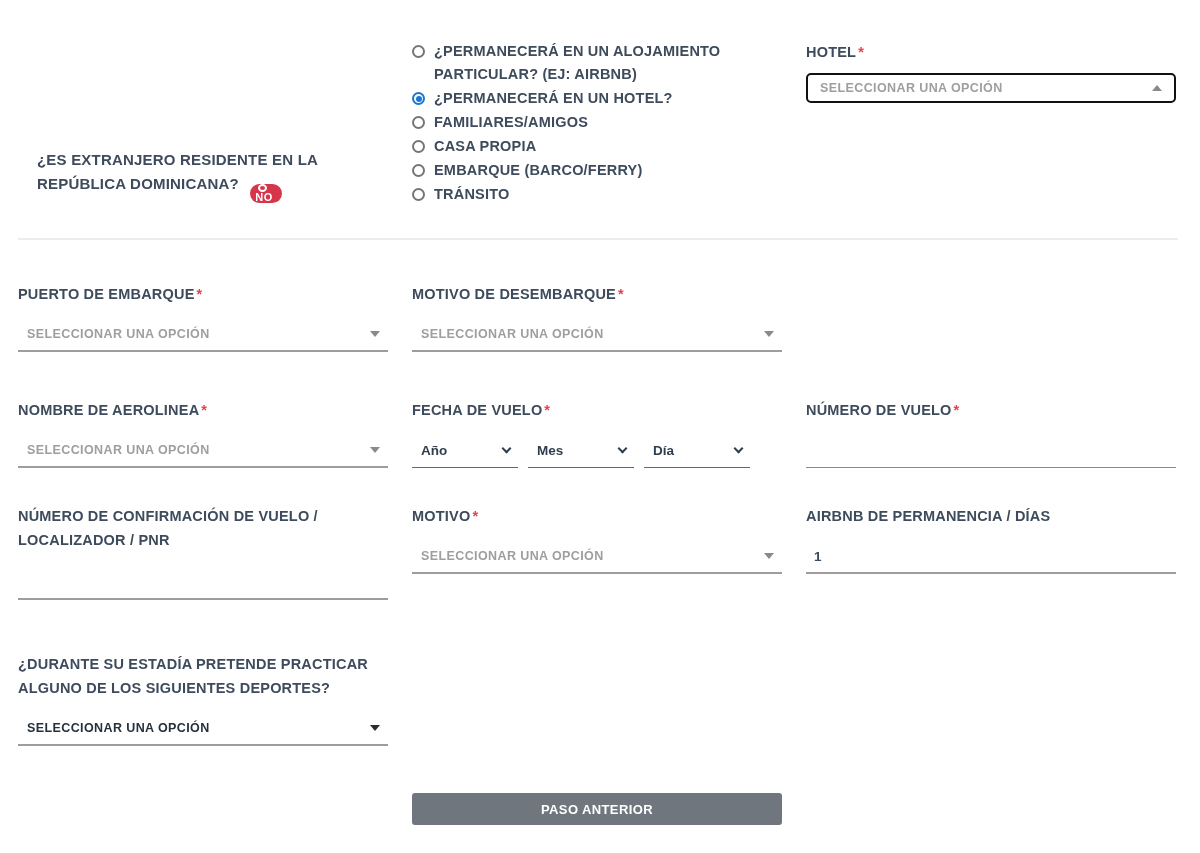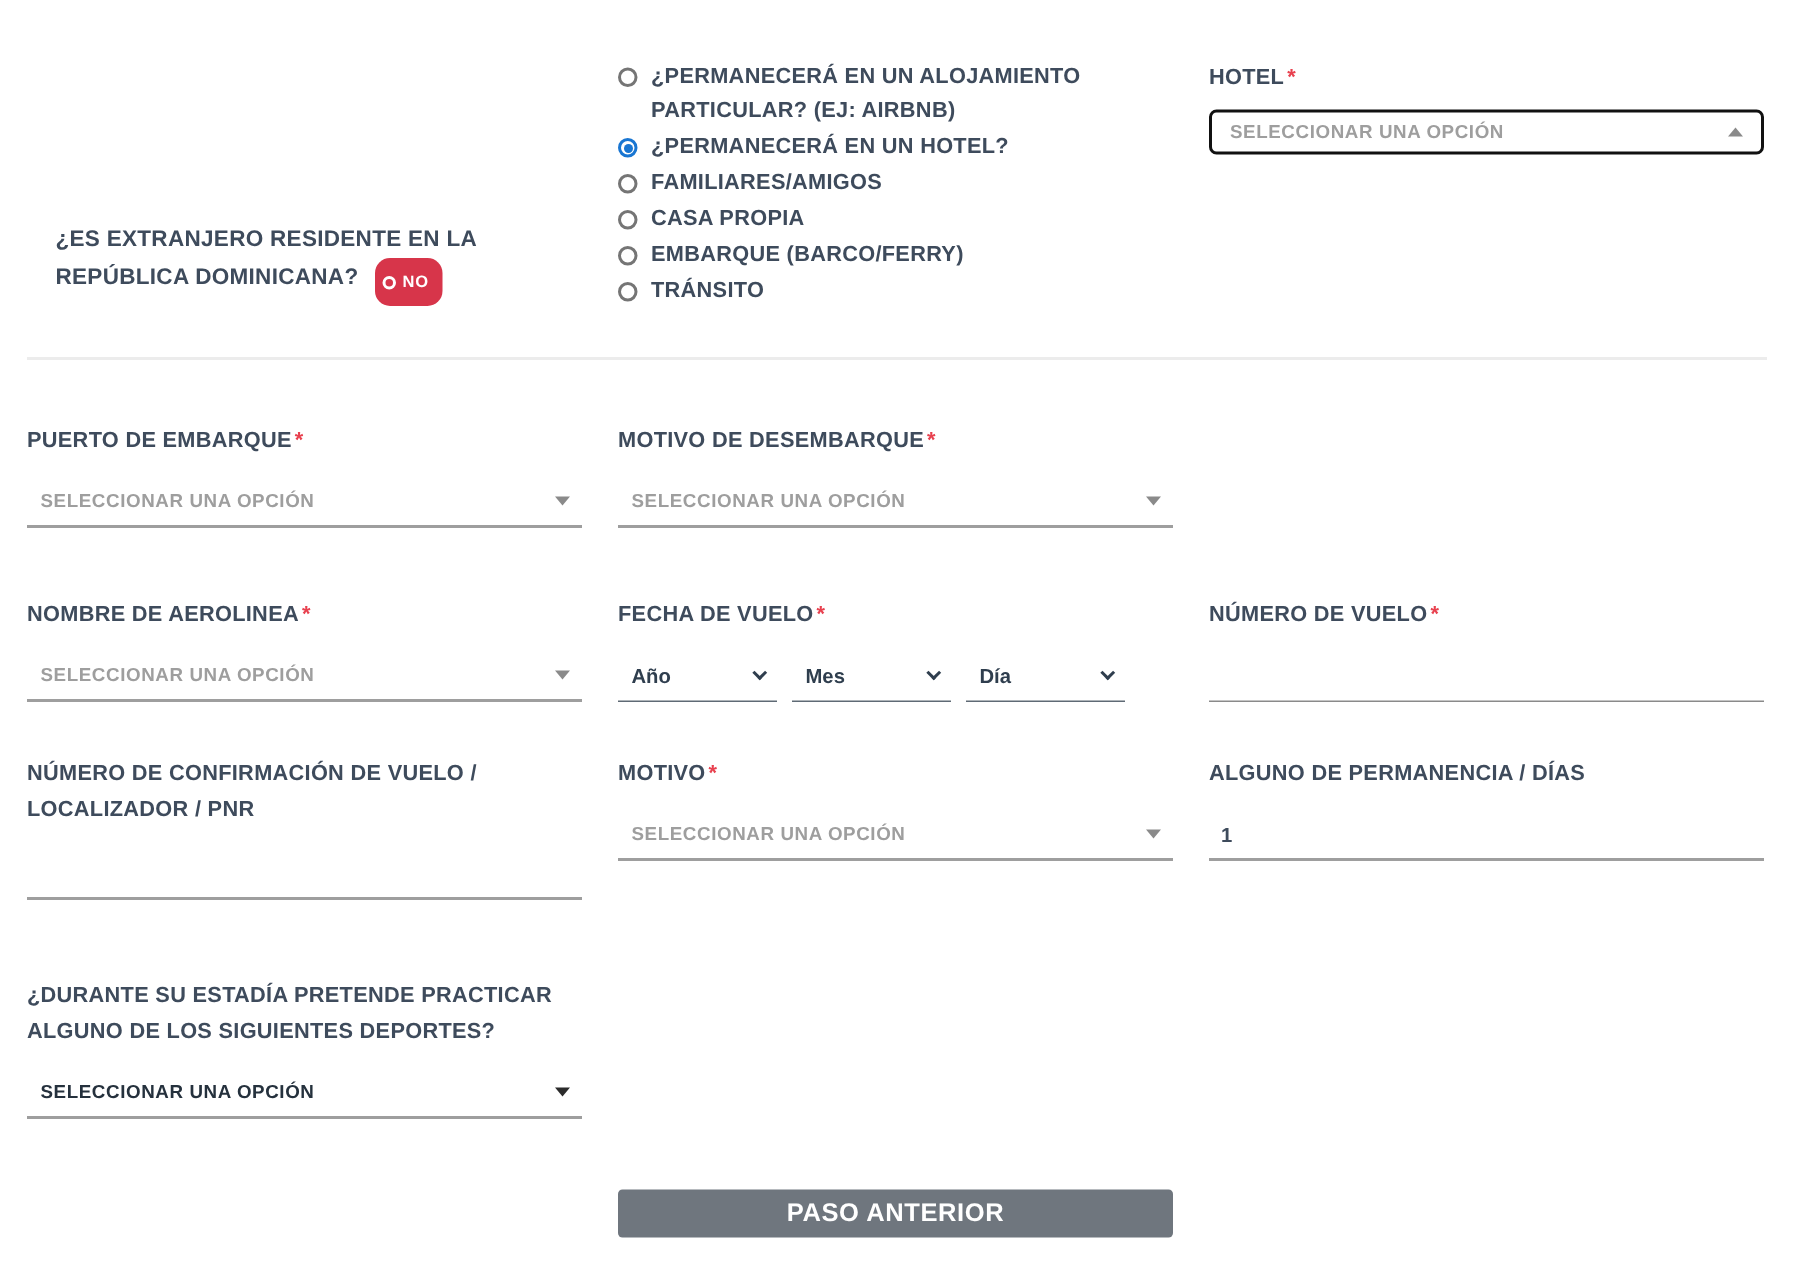--- a/index.html
+++ b/index.html
@@ -6,22 +6,22 @@
   html, body { width: 1200px; height: 853px; background: #ffffff; overflow: hidden; }
   body { font-family: "Liberation Sans", sans-serif; color: #3e4b5c; }
   .container { width: 1200px; padding-left: 18px; padding-right: 22px; }
   .grid3 { display: grid; grid-template-columns: 370px 370px 370px; column-gap: 24px; }
 
   
   .top-grid { margin-top: 36px; height: 202px; }
 
   .residency { margin-top: 112px; padding-left: 19px; font-weight: bold; font-size: 15px;
                line-height: 24px; letter-spacing: 0.2px; color: #3e4b5c; }
-  .toggle-pill { display: inline-flex; align-items: center; background: #d7354a; height: 32px;
-                 border-radius: 10px; padding: 0 9px 0 5px; margin-left: 7px; vertical-align: -3px; }
+  .toggle-pill { display: inline-flex; align-items: center; background: #d7354a; height: 19px;
+                 border-radius: 10px; padding: 0 9px 0 5px; margin-left: 7px; vertical-align: -3px; flex-direction: column; }
   .toggle-ring { width: 9px; height: 9px; border: 2px solid #ffffff; border-radius: 50%; margin-right: 4px; }
   .toggle-text { color: #ffffff; font-size: 11px; font-weight: bold; letter-spacing: 0.5px; line-height: 1; }
 
   .radio-list { padding-top: 4px; }
   .radio-item { display: flex; align-items: flex-start; margin-bottom: 1px; cursor: default; }
   .radio-circle { flex: 0 0 13px; width: 13px; height: 13px; border: 2px solid #757575;
                   border-radius: 50%; margin-top: 5px; margin-right: 9px; position: relative; }
   .radio-item.selected .radio-circle { border-color: #1976d2; }
   .radio-item.selected .radio-circle::after { content: ""; position: absolute; left: 1.5px; top: 1.5px;
                   width: 6px; height: 6px; border-radius: 50%; background: #1976d2; }
@@ -65,21 +65,21 @@
               align-items: center; padding: 0 8px 0 9px; cursor: pointer; }
   .mini-sel .mini-label { font-size: 13.5px; font-weight: bold; color: #2f3e4e; }
   .chevron { margin-left: auto; width: 7px; height: 7px; border-right: 2px solid #2f3e4e;
              border-bottom: 2px solid #2f3e4e; transform: rotate(45deg); margin-top: -4px; }
 
   .two-line { max-width: 360px; }
 
   
   .buttons-grid { margin-top: 47px; }
   .btn { width: 100%; height: 32px; border: none; border-radius: 3px; color: #ffffff;
-         font-family: "Liberation Sans", sans-serif; font-size: 17px; font-weight: bold;
+         font-family: "Liberation Sans", sans-serif; font-size: 13px; font-weight: bold;
          letter-spacing: 0.4px; cursor: pointer; }
   .btn-prev { background: #6f767e; grid-column: 2; }
   .btn-next { background: #183f90; grid-column: 3; }
 </style>
 </head>
 <body>
 
 <div class="container">
 
   <div class="grid3 top-grid">
@@ -201,21 +201,21 @@
     <div>
       <div class="field-label">
         <span>MOTIVO</span><span class="req">*</span>
       </div>
       <div class="sel">
         <span class="placeholder">SELECCIONAR UNA OPCIÓN</span>
         <span class="caret-down"></span>
       </div>
     </div>
     <div>
-      <div class="field-label">ALGUNO DE PERMANENCIA / DÍAS</div>
+      <div class="field-label">AIRBNB DE PERMANENCIA / DÍAS</div>
       <input class="text-input" type="text" value="1" style="">
     </div>
   </div>
 
   <div class="grid3 rowD">
     <div>
       <div class="field-label two-line">¿DURANTE SU ESTADÍA PRETENDE PRACTICAR ALGUNO DE LOS SIGUIENTES DEPORTES?</div>
       <div class="sel">
         <span class="placeholder dark">SELECCIONAR UNA OPCIÓN</span>
         <span class="caret-down dark"></span>

